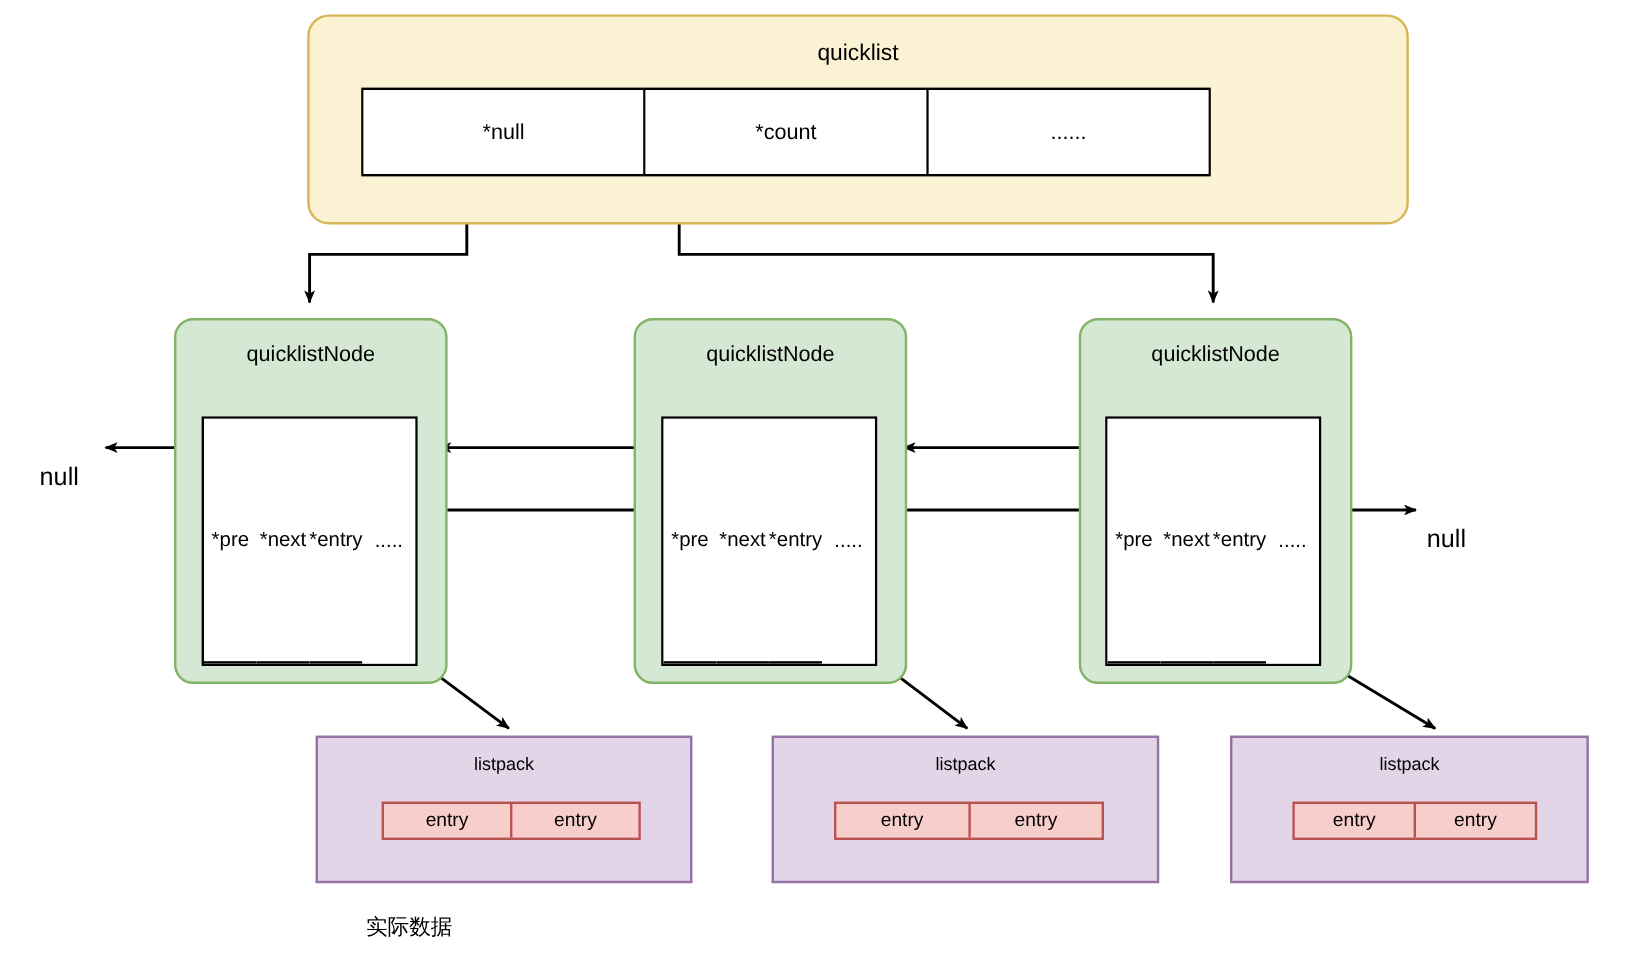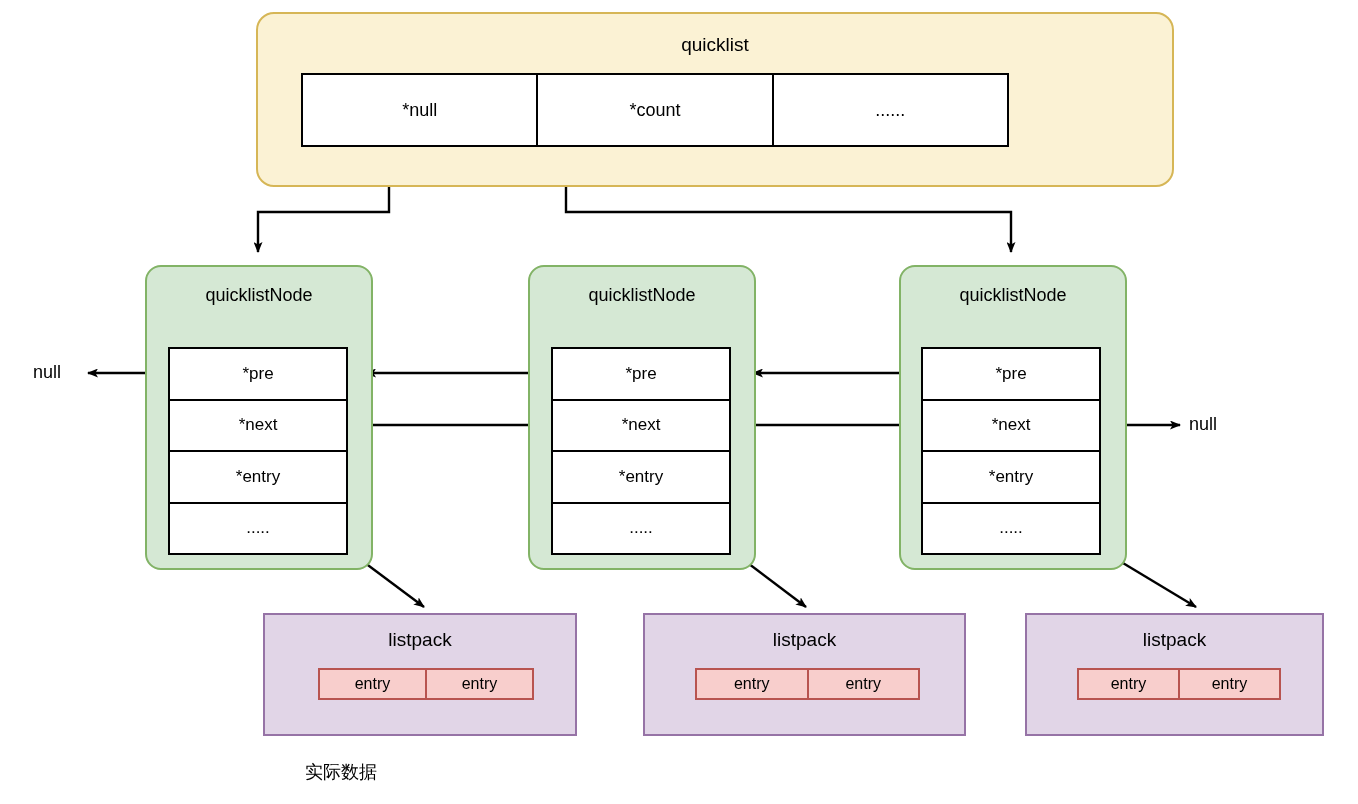--- a/index.html
+++ b/index.html
@@ -95,21 +95,21 @@
   }
   .node-table {
     position: absolute;
     top: 347px;
     width: 180px;
     height: 208px;
     border: 2px solid #000000;
     background: #ffffff;
     box-sizing: border-box;
     display: flex;
-    flex-direction: column;
+    flex-direction: row;
   }
   .node-row {
     flex: 1 1 0;
     display: flex;
     align-items: center;
     justify-content: center;
     font-size: 17px;
     color: #000000;
     border-bottom: 2px solid #000000;
     box-sizing: border-box;
@@ -125,21 +125,21 @@
     background: #E1D5E7;
     border: 2px solid #9673A6;
     box-sizing: border-box;
   }
   .listpack-title {
     position: absolute;
     left: 0;
     top: 14px;
     width: 100%;
     text-align: center;
-    font-size: 19px;
+    font-size: 15px;
     color: #000000;
   }
   .entry-table {
     position: absolute;
     top: 53px;
     height: 32px;
     display: flex;
     border: 2px solid #B85450;
     background: #F8CECC;
     box-sizing: border-box;
@@ -152,23 +152,24 @@
     font-size: 16px;
     color: #000000;
     border-right: 2px solid #B85450;
     box-sizing: border-box;
   }
   .entry-cell:last-child { border-right: none; }
 
   
   .free-label {
     position: absolute;
-    font-size: 18px;
+    font-size: 21px;
     color: #000000;
     white-space: nowrap;
+    margin-top: 24px;
   }
   .caption-label {
     position: absolute;
     font-size: 18px;
     color: #000000;
     white-space: nowrap;
   }
 </style>
 </head>
 <body>

